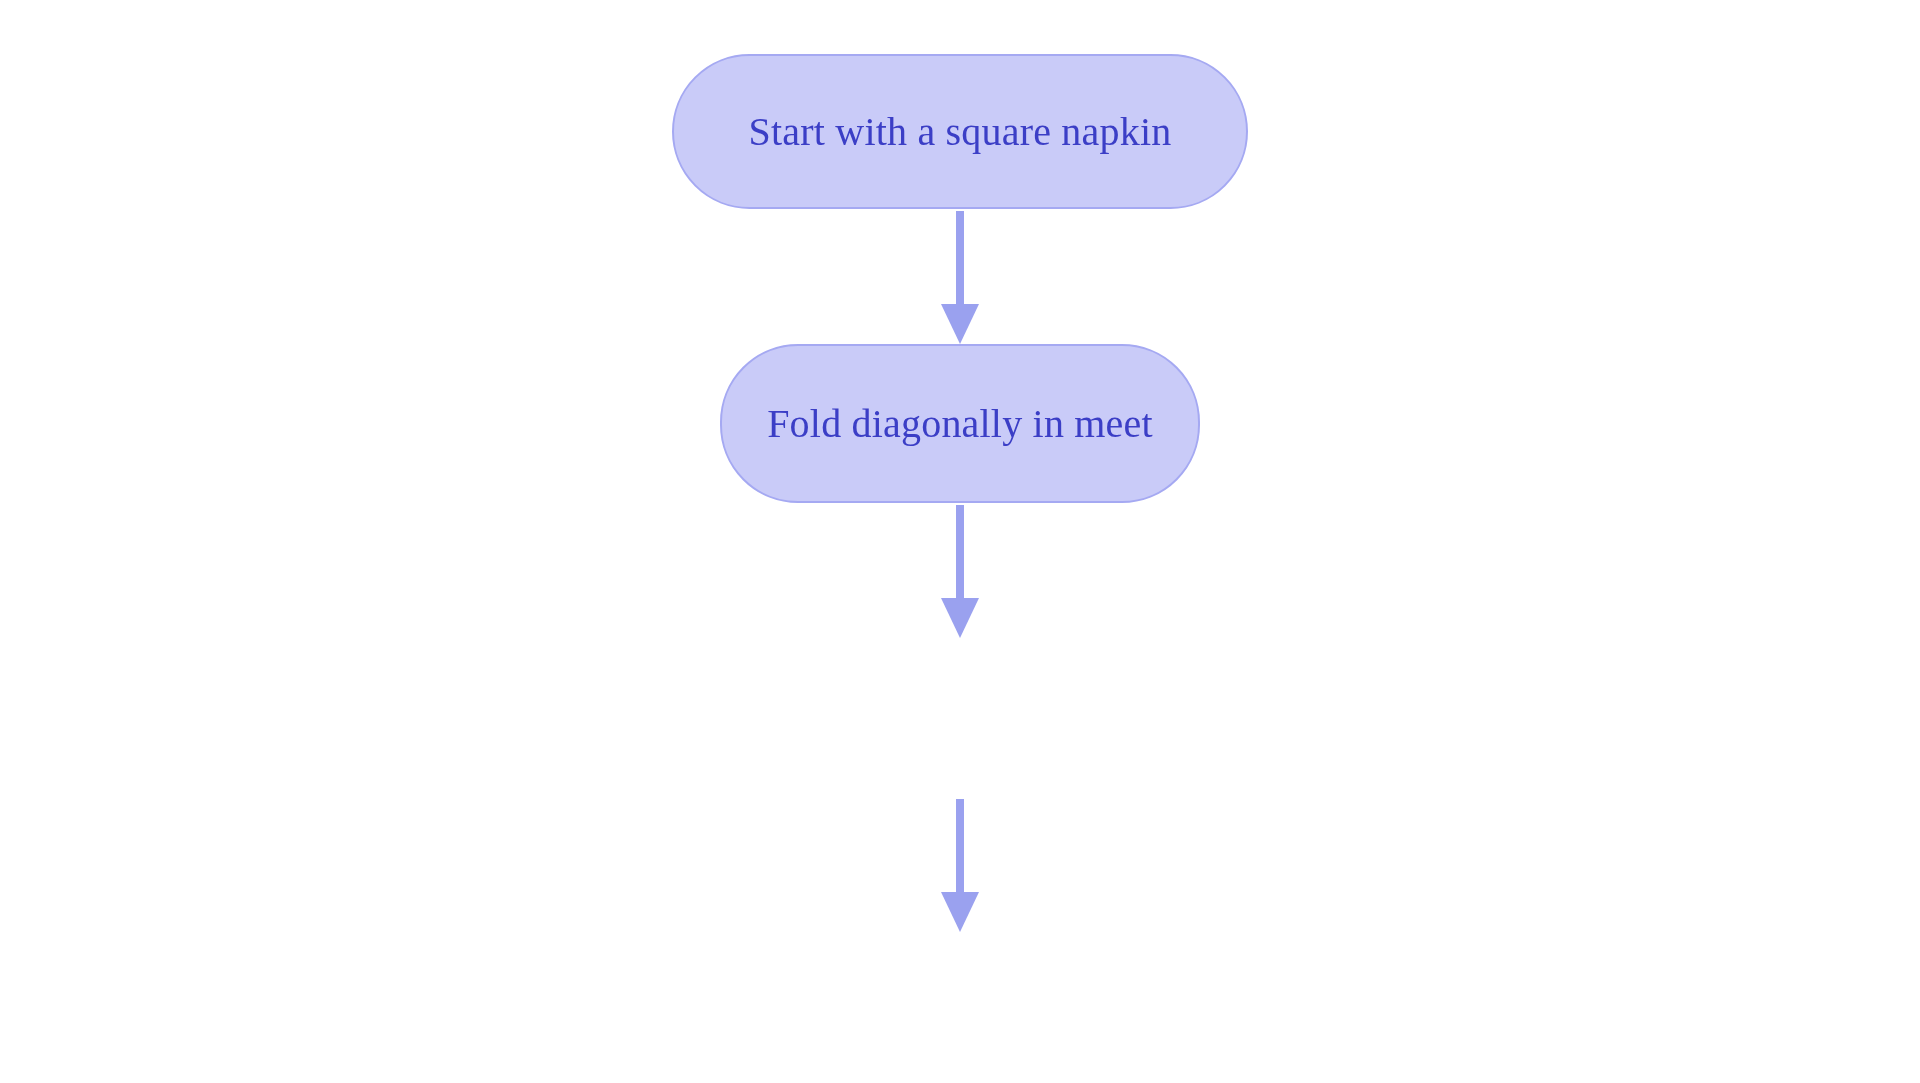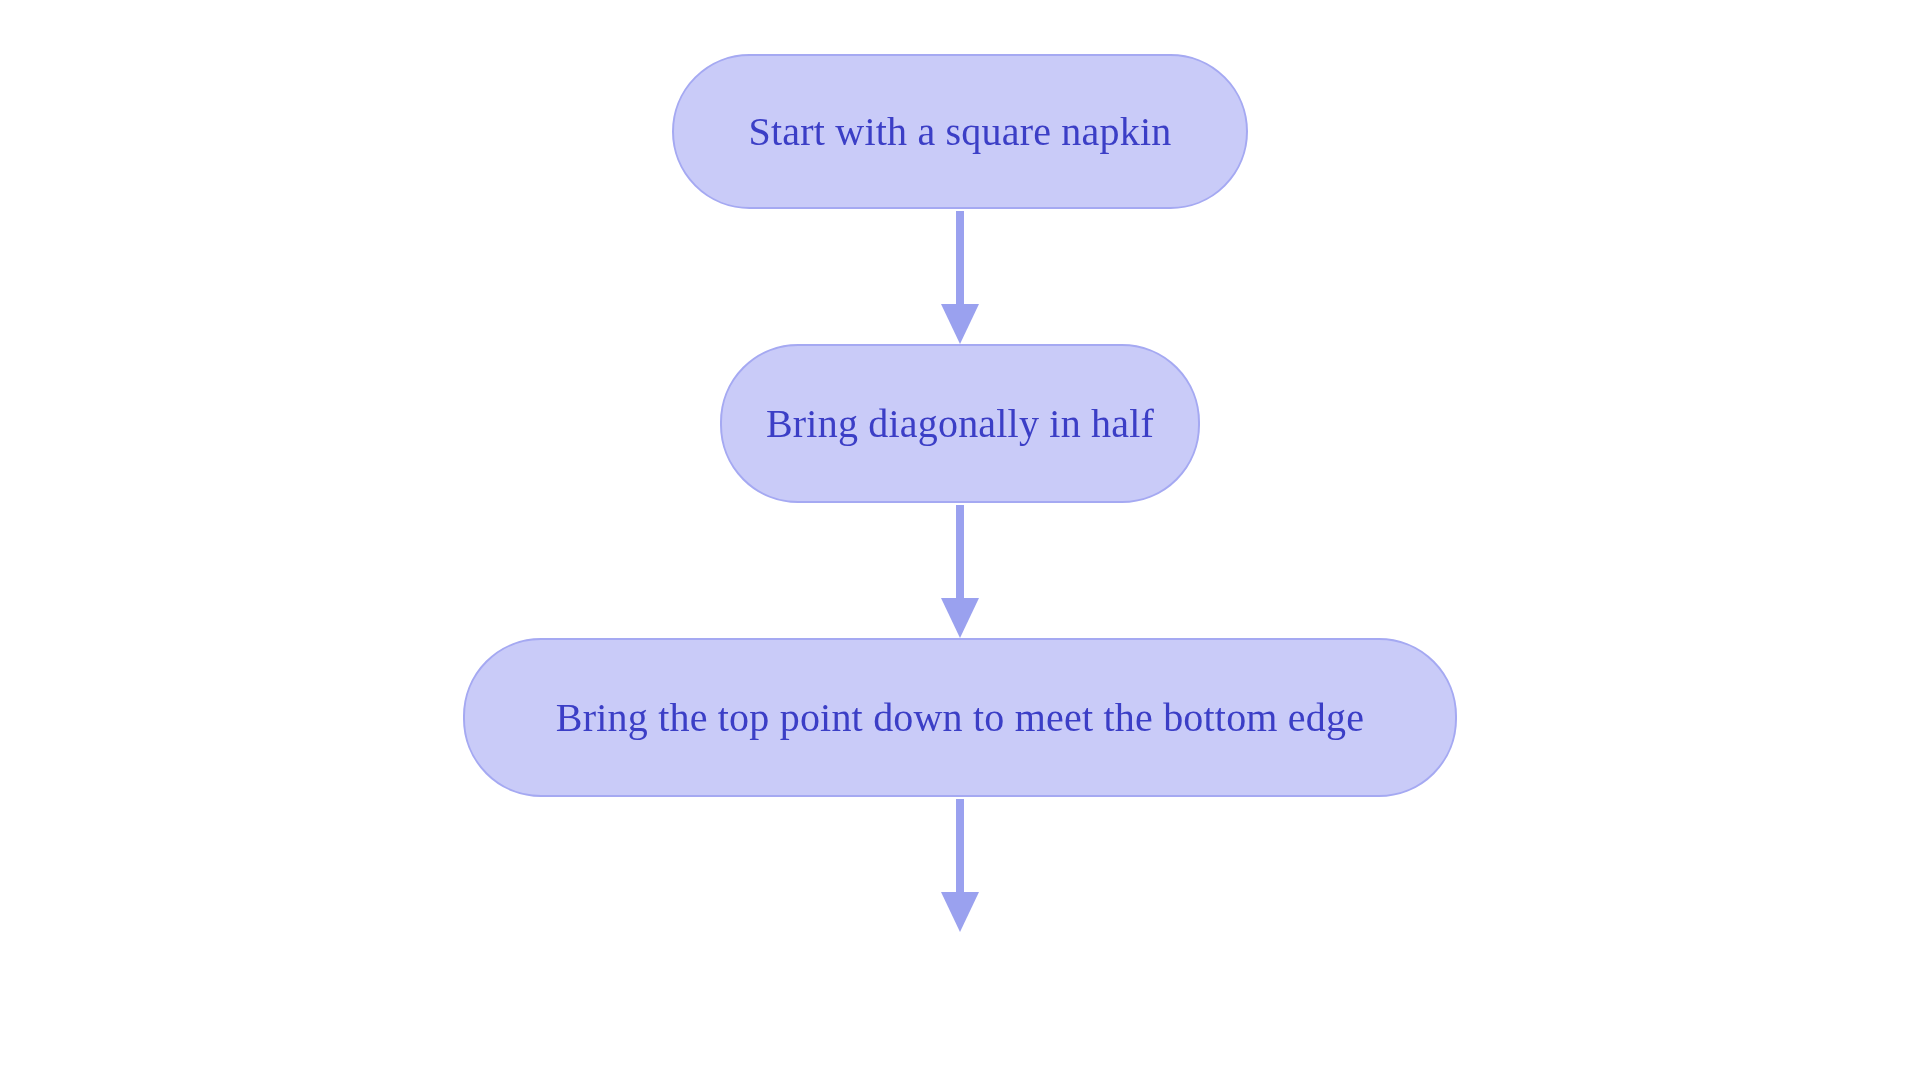--- a/index.html
+++ b/index.html
@@ -81,31 +81,28 @@
   <div class="node node1">
     <span class="node-label">Start with a square napkin</span>
   </div>
 
   <div class="arrow arrow1">
     <div class="arrow-line"></div>
     <div class="arrow-head"></div>
   </div>
 
   <div class="node node2">
-    <span class="node-label">Bring diagonally in half</span>
+    <span class="node-label">Fold diagonally in meet</span>
   </div>
 
   <div class="arrow arrow2">
     <div class="arrow-line"></div>
     <div class="arrow-head"></div>
   </div>
 
-  <div class="node node3">
-    <span class="node-label">Bring the top point down to meet the bottom edge</span>
-  </div>
 
   <div class="arrow arrow3">
     <div class="arrow-line"></div>
     <div class="arrow-head"></div>
   </div>
 
 
 </div>
 
 </body></html>

